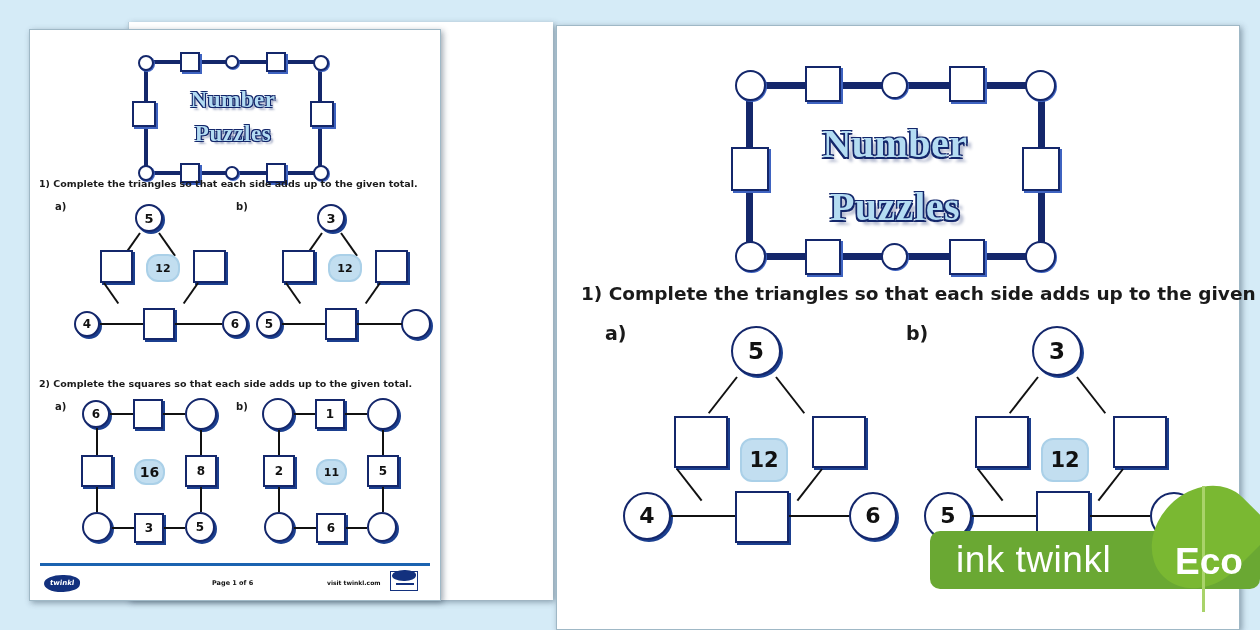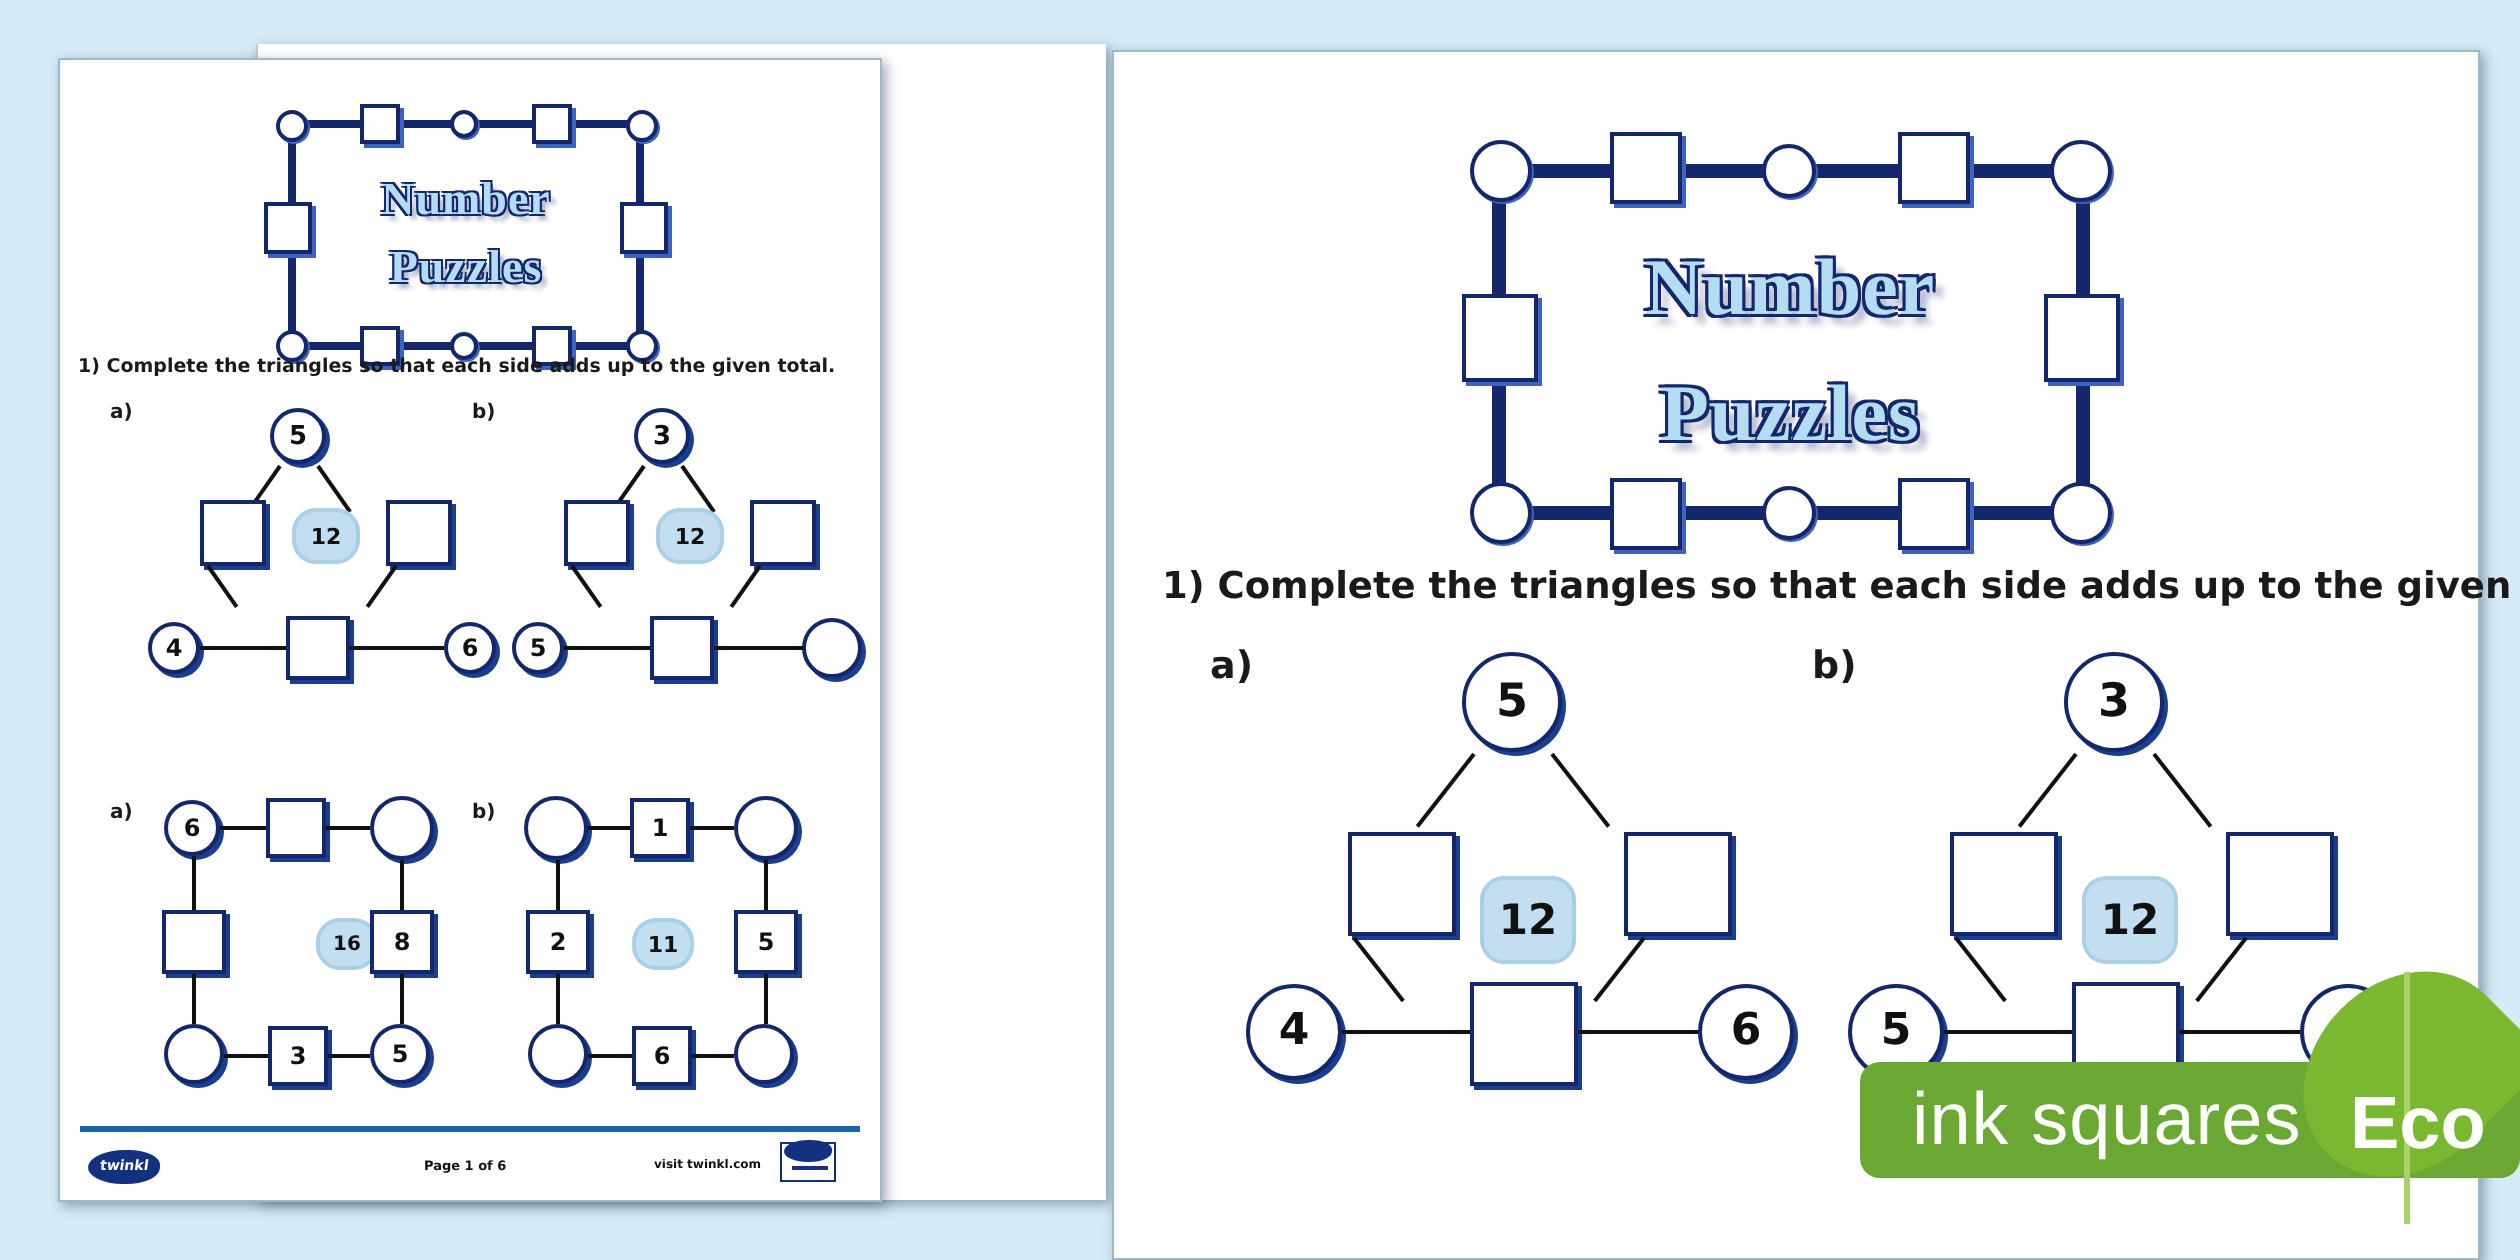--- a/index.html
+++ b/index.html
@@ -235,31 +235,32 @@
     <div class="total" style="left:298px; top:224px; width:34px;height:28px;font-size:11px;">12</div>
     <div class="diag" style="left:256px; top:252px; width:25px; transform:rotate(55deg);"></div>
     <div class="diag" style="left:350px; top:252px; width:25px; transform:rotate(125deg);"></div>
     <div class="node n-circle shadow" style="left:226px; top:281px; width:26px;height:26px;font-size:12px;">5</div>
     <div class="node n-square shadow" style="left:295px; top:278px; width:32px;height:32px;"></div>
     <div class="node n-circle shadow" style="left:371px; top:279px; width:30px;height:30px;font-size:12px;"></div>
     <div class="edge" style="left:252px; top:293px; width:43px; height:1.5px;"></div>
     <div class="edge" style="left:327px; top:293px; width:45px; height:1.5px;"></div>
   </div>
 
+  <div class="instr" style="left:9px; top:348px; font-size:9.5px;">2) Complete the squares so that each side adds up to the given total.</div>
 
   <div class="label-ab" style="left:25px; top:371px; font-size:10px;">a)</div>
   <div>
     <div class="node n-circle shadow" style="left:52px; top:370px; width:28px;height:28px;font-size:12px;">6</div>
     <div class="node n-square shadow" style="left:103px; top:369px; width:30px;height:30px;font-size:12px;"></div>
     <div class="node n-circle shadow" style="left:155px; top:368px; width:32px;height:32px;font-size:12px;"></div>
     <div class="edge" style="left:80px; top:383px; width:23px; height:1.5px;"></div>
     <div class="edge" style="left:133px; top:383px; width:22px; height:1.5px;"></div>
 
     <div class="node n-square shadow" style="left:51px; top:425px; width:32px;height:32px;font-size:12px;"></div>
-    <div class="total" style="left:104px; top:429px; width:31px;height:26px;font-size:10px;margin-left:24px;">16</div>
+    <div class="total" style="left:104px; top:429px; width:31px;height:26px;font-size:14px;">16</div>
     <div class="node n-square shadow" style="left:155px; top:425px; width:32px;height:32px;font-size:12px;">8</div>
     <div class="edge" style="left:66px; top:398px; width:1.5px; height:27px;"></div>
     <div class="edge" style="left:170px; top:400px; width:1.5px; height:25px;"></div>
     <div class="edge" style="left:66px; top:457px; width:1.5px; height:25px;"></div>
     <div class="edge" style="left:170px; top:457px; width:1.5px; height:25px;"></div>
 
     <div class="node n-circle shadow" style="left:52px; top:482px; width:30px;height:30px;font-size:12px;"></div>
     <div class="node n-square shadow" style="left:104px; top:483px; width:30px;height:30px;font-size:12px;">3</div>
     <div class="node n-circle shadow" style="left:155px; top:482px; width:30px;height:30px;font-size:12px;">5</div>
     <div class="edge" style="left:82px; top:497px; width:22px; height:1.5px;"></div>
@@ -369,17 +370,17 @@
     <div class="node n-circle shadow" style="left:367px; top:466px; width:48px;height:48px;font-size:22px;border-width:2.5px;">5</div>
     <div class="node n-square shadow" style="left:479px; top:465px; width:54px;height:52px;border-width:2.5px;"></div>
     <div class="node n-circle shadow" style="left:593px; top:466px; width:48px;height:48px;font-size:22px;border-width:2.5px;"></div>
     <div class="edge" style="left:415px; top:489px; width:64px; height:2px;"></div>
     <div class="edge" style="left:533px; top:489px; width:60px; height:2px;"></div>
   </div>
 
 </div>
 
 <div class="eco-bar" style="left:930px; top:531px; width:330px; height:58px;">
-  <span class="eco-text">ink squares</span>
+  <span class="eco-text">ink twinkl</span>
 </div>
 <div class="eco-leaf" style="left:1157px; top:481px;"></div>
 <div class="eco-vein"></div>
 <div class="eco-eco" style="left:1175px; top:541px;">Eco</div>
 
 </body></html>

